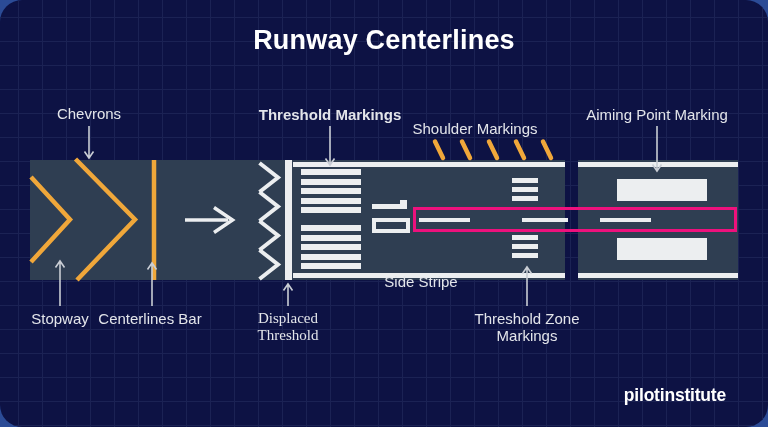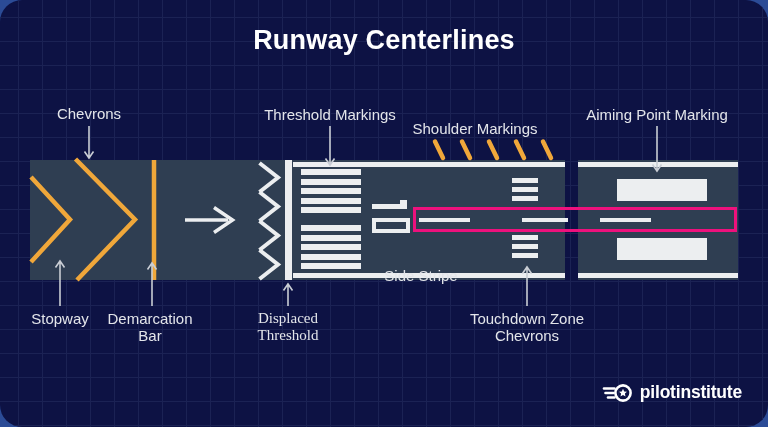--- a/index.html
+++ b/index.html
@@ -59,32 +59,32 @@
     position:absolute; left:413px; top:207px; width:324px; height:25px;
     border:3px solid #ED117D; box-sizing:border-box; z-index:6;
   }
   .overlay { position:absolute; inset:0; z-index:5; pointer-events:none; }
 
   .lbl {
     position:absolute; z-index:7; color:#E3E5EA;
     font-size:15px; line-height:17px; text-align:center;
   }
   .lbl-chevrons    { left:29px;  top:105px; width:120px; }
-  .lbl-threshold   { left:245px; top:106px; width:170px; }
+  .lbl-threshold   { left:245px; top:106px; width:170px;font-weight:bold; }
   .lbl-shoulder    { left:390px; top:120px; width:170px; }
   .lbl-aiming      { left:572px; top:106px; width:170px; }
   .lbl-stopway     { left:10px;  top:310px; width:100px; }
   .lbl-demarcation { left:95px;  top:310px; width:110px; }
   .lbl-displaced   { left:243px; top:310px; width:90px;font-family:Liberation Serif, serif; }
-  .lbl-sidestripe  { left:371px; top:267px; width:100px; }
+  .lbl-sidestripe  { left:371px; top:273px; width:100px; }
   .lbl-touchdown   { left:462px; top:310px; width:130px; }
 
   .logo {
-    position:absolute; right:26px; top:380px; height:25px; z-index:7;
-    display:flex; align-items:center; gap:5px;
+    position:absolute; right:42px; top:380px; height:25px; z-index:7;
+    display:flex; align-items:center; gap:5px;flex-direction:column;
   }
   .logo-text {
     color:#FFFFFF; font-size:17.5px; font-weight:bold; letter-spacing:-0.2px;
   }
 </style>
 </head>
 <body>
 
 <div class="stage">
   <div class="card">
@@ -163,24 +163,24 @@
       </g>
     </svg>
 
     <div class="highlight-box"></div>
 
     <div class="lbl lbl-chevrons">Chevrons</div>
     <div class="lbl lbl-threshold">Threshold Markings</div>
     <div class="lbl lbl-shoulder">Shoulder Markings</div>
     <div class="lbl lbl-aiming">Aiming Point Marking</div>
     <div class="lbl lbl-stopway">Stopway</div>
-    <div class="lbl lbl-demarcation">Demarcation Bar</div>
+    <div class="lbl lbl-demarcation">Centerlines Bar</div>
     <div class="lbl lbl-displaced">Displaced Threshold</div>
     <div class="lbl lbl-sidestripe">Side Stripe</div>
-    <div class="lbl lbl-touchdown">Touchdown Zone Chevrons</div>
+    <div class="lbl lbl-touchdown">Threshold Zone Markings</div>
 
     <div class="logo">
       <svg width="34" height="24" viewBox="0 0 34 24">
         <g stroke="#FFFFFF" stroke-width="2.6" stroke-linecap="round">
           <line x1="3" y1="7.5" x2="13.5" y2="7.5"></line>
           <line x1="4.5" y1="12" x2="12.5" y2="12"></line>
           <line x1="7" y1="16.5" x2="13.5" y2="16.5"></line>
         </g>
         <circle cx="22" cy="12" r="7.6" fill="none" stroke="#FFFFFF" stroke-width="2.6"></circle>
         <polygon fill="#FFFFFF" points="22,7.8 23.2,10.4 26,10.7 23.9,12.6 24.5,15.4 22,13.9 19.5,15.4 20.1,12.6 18,10.7 20.8,10.4"></polygon>

